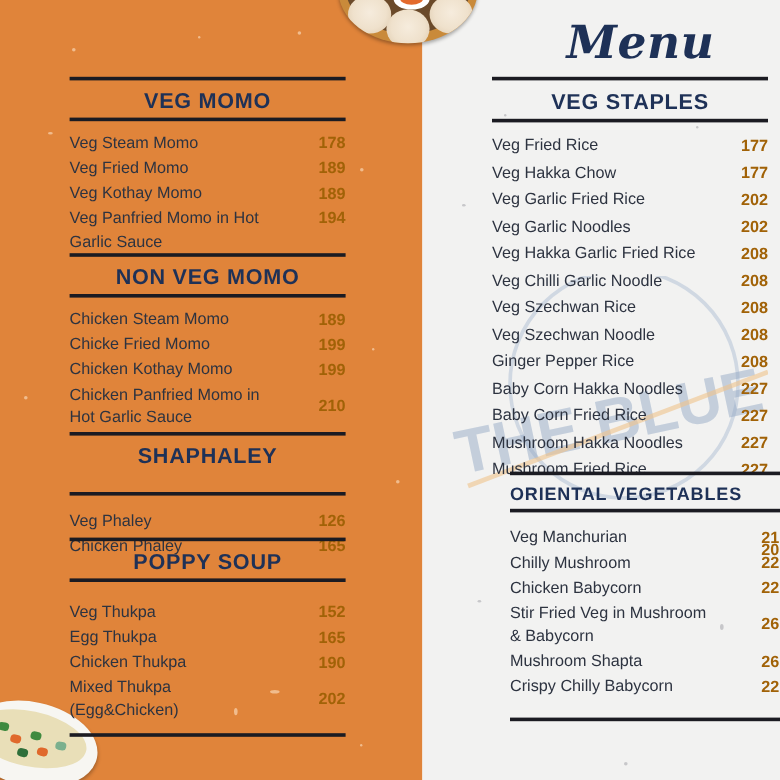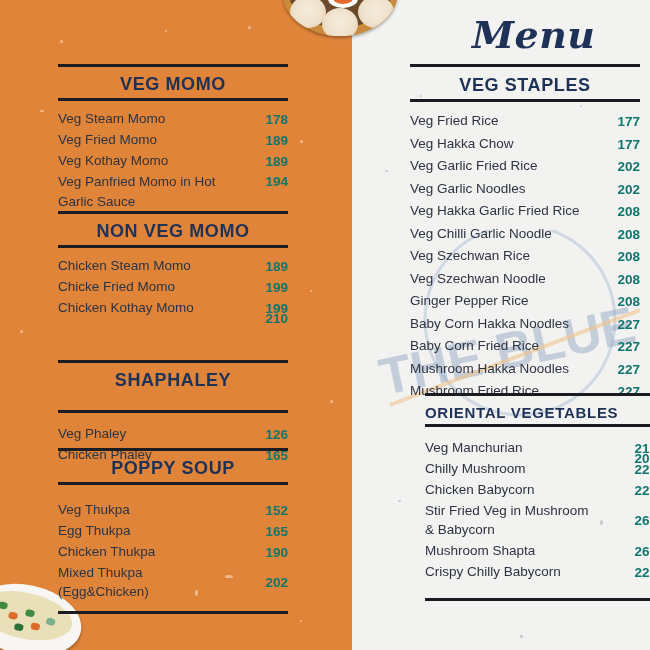--- a/index.html
+++ b/index.html
@@ -15,21 +15,21 @@
   .sauce::after{content:"";position:absolute;left:5px;top:2px;width:20px;height:12px;border-radius:50%;background:#e36a2c;}
   .bowl{position:absolute;left:-30px;top:585px;width:112px;height:70px;border-radius:50%;background:#f7f6f2;box-shadow:1px 2px 3px rgba(0,0,0,0.25);overflow:hidden;transform:rotate(12deg);}
   .bowl .soup{position:absolute;left:6px;top:8px;width:96px;height:46px;border-radius:50%;background:#e9dfb8;}
   .veg{position:absolute;width:9px;height:7px;border-radius:40%;}
   .watermark{position:absolute;left:370px;top:230px;width:270px;height:200px;pointer-events:none;}
   .section{position:absolute;}
   .rule{height:3px;background:#1b1b22;}
   .sec-title{font-weight:bold;color:#1e3157;text-align:center;font-size:18px;letter-spacing:0.6px;}
   .item{position:relative;color:#2d3340;font-size:13.5px;}
   .item .name{display:block;line-height:21px;}
-  .item .price{position:absolute;right:0;top:50%;transform:translateY(-50%);font-weight:bold;color:#0f766e;font-size:13.5px;}
+  .item .price{position:absolute;right:0;top:50%;transform:translateY(-50%);font-weight:bold;color:#a16207;font-size:13.5px;}
   .item.top .price{top:0;transform:none;line-height:21px;}
   .menu-title{position:absolute;left:472px;top:12px;font-family:"DejaVu Serif",serif;font-weight:bold;font-style:italic;font-size:38px;color:#1e3157;letter-spacing:0.5px;}
 </style>
 </head>
 <body>
 
 <div class="left"></div>
 <div class="right"></div>
 
 <div>
@@ -112,20 +112,21 @@
     </div>
   <div class="item">
       <span class="name">Chicke Fried Momo</span>
       <span class="price">199</span>
     </div>
   <div class="item">
       <span class="name">Chicken Kothay Momo</span>
       <span class="price">199</span>
     </div>
   <div class="item">
+      <span class="name" style="width:175px;line-height:19px;padding-top:1px">Chicken Panfried Momo in Hot Garlic Sauce</span>
       <span class="price">210</span>
     </div>
 </div>
 
 <div class="section" style="left:58px;top:360px;width:230px;">
   <div class="rule"></div>
   <div class="sec-title" style="padding:7px 0 19px;">SHAPHALEY</div>
   <div class="rule" style="margin-bottom:10px;"></div>
   <div class="item">
       <span class="name">Veg Phaley</span>

